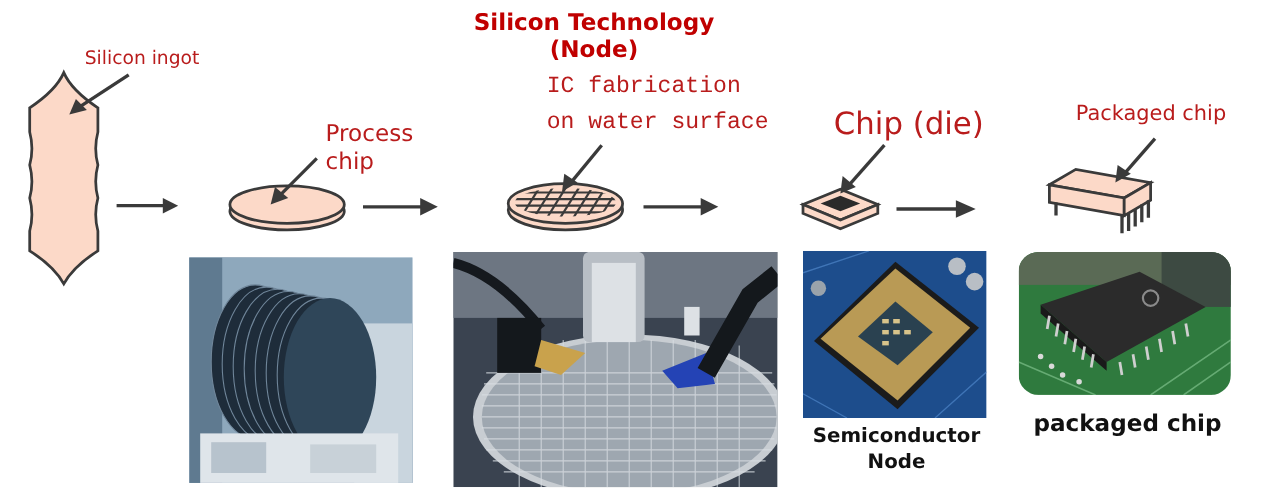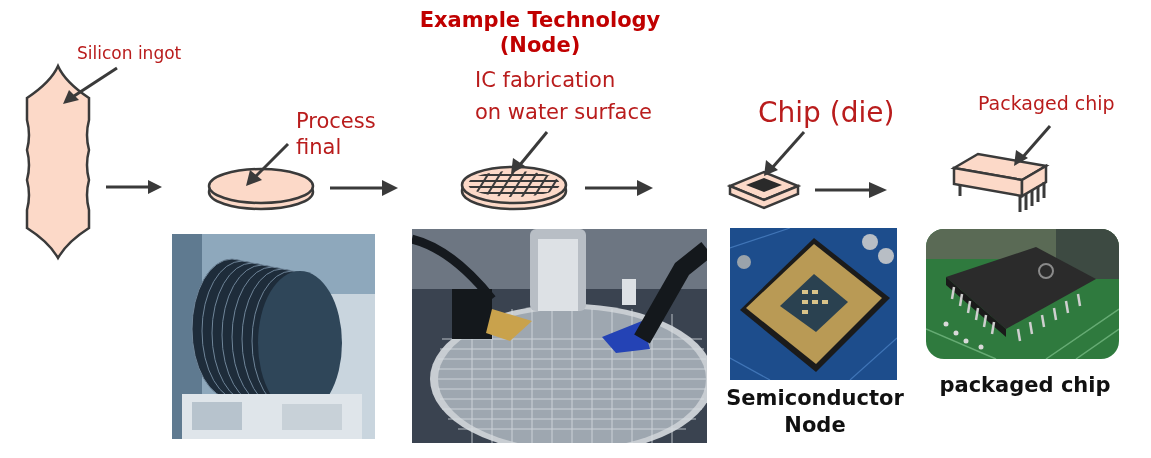--- a/index.html
+++ b/index.html
@@ -8,57 +8,57 @@
   .lbl { color:#b91c1c; font-family:"DejaVu Sans", sans-serif; font-size:19px; line-height:1.25; white-space:nowrap; }
   .title { color:#c00000; font-weight:bold; font-size:21px; text-align:center; line-height:1.2; }
   .caption { color:#111; font-weight:bold; text-align:center; line-height:1.3; font-family:"DejaVu Sans", sans-serif; }
   svg { display:block; }
   .photo { overflow:hidden; }
 </style>
 </head>
 <body>
 
 <div class="abs title" style="left:400px; top:8px; width:280px;">
-  <div>Example Technology</div>
+  <div>Silicon Technology</div>
   <div>(Node)</div>
 </div>
 
 <div class="abs lbl" style="left:77px; top:43px; font-size:17px;">Silicon ingot</div>
 <svg class="abs" style="left:15px; top:60px;" width="90" height="205" viewBox="0 0 90 205">
   <path d="M43 6 Q50 22 74 38 L74 60 Q70 75 74 90 Q70 105 74 120 Q70 135 74 150 L74 168 Q52 182 43 198 Q34 182 12 168 L12 150 Q16 135 12 120 Q16 105 12 90 Q16 75 12 60 L12 38 Q36 22 43 6 Z" fill="#fcd9c8" stroke="#3a3a3a" stroke-width="2.5"></path>
 </svg>
 <svg class="abs" style="left:55px; top:62px;" width="70" height="50" viewBox="0 0 70 50">
   <line x1="62" y1="6" x2="16" y2="36" stroke="#3a3a3a" stroke-width="3"></line>
   <polygon points="8,42 14,28 24,38" fill="#3a3a3a"></polygon>
 </svg>
 
 <svg class="abs" style="left:104px; top:177px;" width="60" height="20" viewBox="0 0 60 20">
   <line x1="2" y1="10" x2="46" y2="10" stroke="#3a3a3a" stroke-width="3"></line>
   <polygon points="44,3 58,10 44,17" fill="#3a3a3a"></polygon>
 </svg>
 
 <div class="abs lbl" style="left:296px; top:108px; font-size:21px;">
   <div>Process</div>
-  <div>final</div>
+  <div>chip</div>
 </div>
 <svg class="abs" style="left:205px; top:162px;" width="112" height="54" viewBox="0 0 112 54">
   <ellipse cx="56" cy="30" rx="52" ry="17" fill="#fcd9c8" stroke="#3a3a3a" stroke-width="2.5"></ellipse>
   <ellipse cx="56" cy="24" rx="52" ry="17" fill="#fcd9c8" stroke="#3a3a3a" stroke-width="2.5"></ellipse>
 </svg>
 <svg class="abs" style="left:240px; top:140px;" width="55" height="50" viewBox="0 0 55 50">
   <line x1="48" y1="4" x2="14" y2="38" stroke="#3a3a3a" stroke-width="3"></line>
   <polygon points="6,46 10,30 22,40" fill="#3a3a3a"></polygon>
 </svg>
 
 <svg class="abs" style="left:328px; top:178px;" width="72" height="20" viewBox="0 0 72 20">
   <line x1="2" y1="10" x2="56" y2="10" stroke="#3a3a3a" stroke-width="3"></line>
   <polygon points="54,2 70,10 54,18" fill="#3a3a3a"></polygon>
 </svg>
 
-<div class="abs lbl" style="left:475px; top:64px; font-size:21px; line-height:32px;">
+<div class="abs lbl" style="left:497px; top:64px; font-size:21px; line-height:32px;font-family:Liberation Mono, monospace;">
   <div>IC fabrication</div>
   <div>on water surface</div>
 </div>
 <svg class="abs" style="left:458px; top:160px;" width="112" height="56" viewBox="0 0 112 56">
   <defs>
     <clipPath id="wclip">
         <ellipse cx="56" cy="24" rx="46" ry="13"></ellipse>
       </clipPath>
   </defs>
   <ellipse cx="56" cy="31" rx="52" ry="18" fill="#fcd9c8" stroke="#3a3a3a" stroke-width="2.5"></ellipse>
@@ -200,21 +200,21 @@
     <g fill="#d8c38a">
       <rect x="72" y="62" width="6" height="4"></rect>
         <rect x="82" y="62" width="6" height="4"></rect>
       <rect x="72" y="72" width="6" height="4"></rect>
         <rect x="82" y="72" width="6" height="4"></rect>
       <rect x="92" y="72" width="6" height="4"></rect>
         <rect x="72" y="82" width="6" height="4"></rect>
     </g>
   </svg>
 </div>
-<div class="abs caption" style="left:722px; top:385px; width:186px; font-size:21px;">
+<div class="abs caption" style="left:722px; top:385px; width:186px; font-size:18px;">
   <div>Semiconductor</div>
   <div>Node</div>
 </div>
 
 <div class="abs photo" style="left:926px; top:229px; width:193px; height:130px; border-radius:18px;">
   <svg width="193" height="130" viewBox="0 0 193 130">
     <rect width="193" height="130" fill="#2f7a3e"></rect>
     <rect x="0" y="0" width="193" height="30" fill="#5a6a55"></rect>
     <rect x="130" y="0" width="63" height="50" fill="#3d4a42"></rect>
     <g stroke="#7ec08b" stroke-width="1.5" opacity="0.7">

